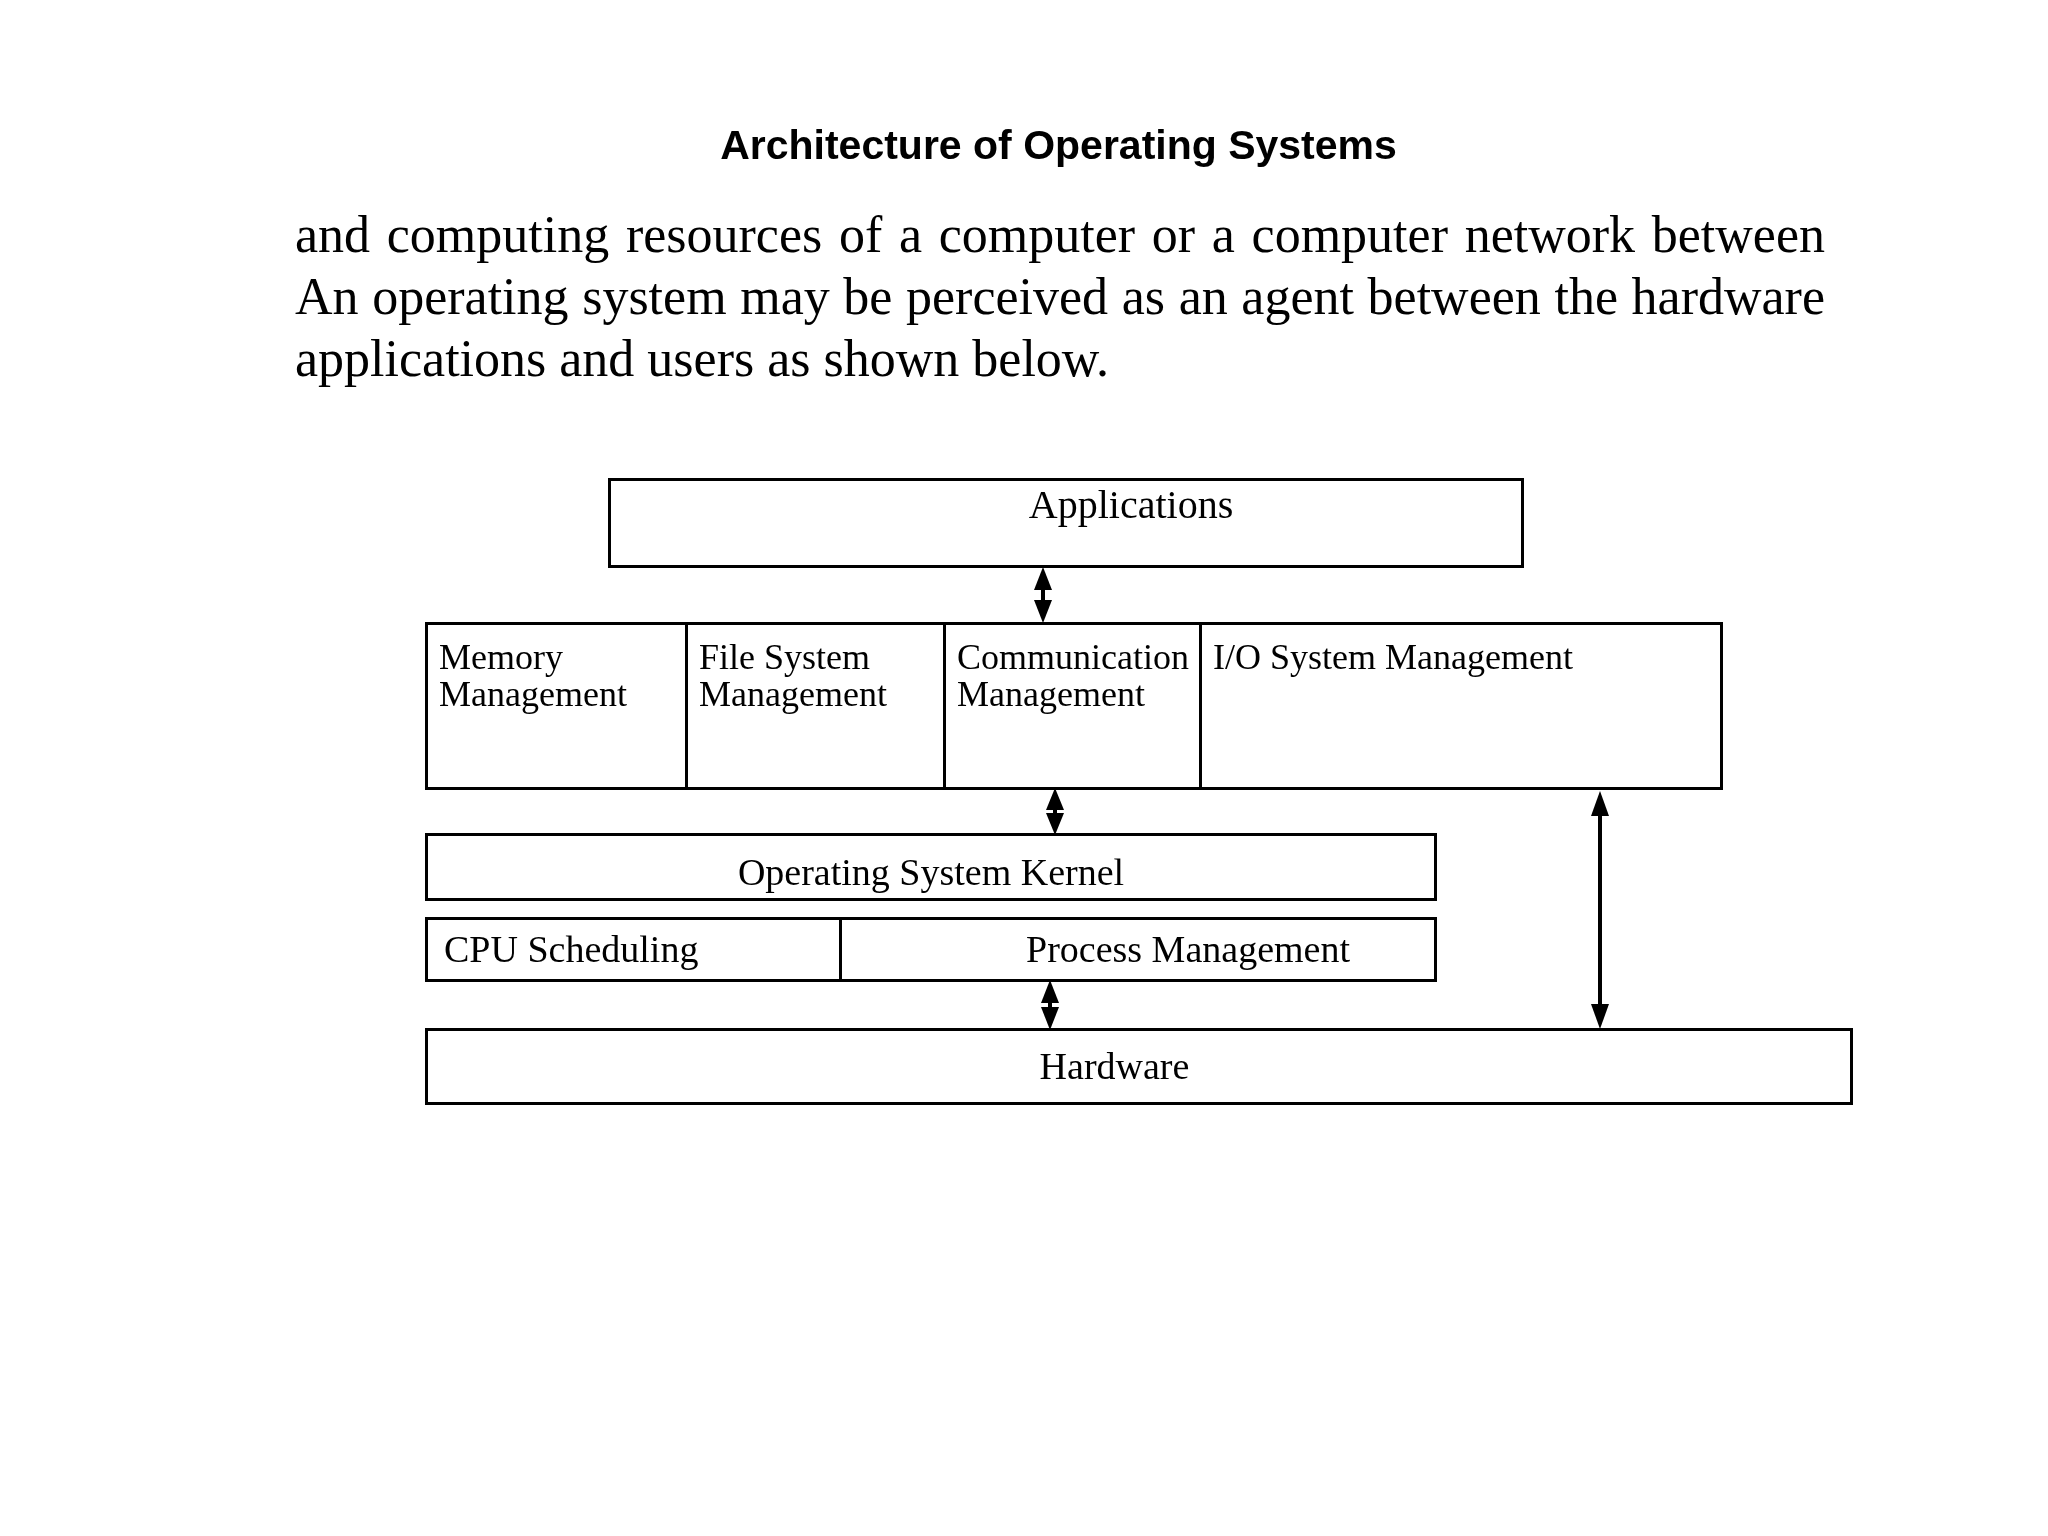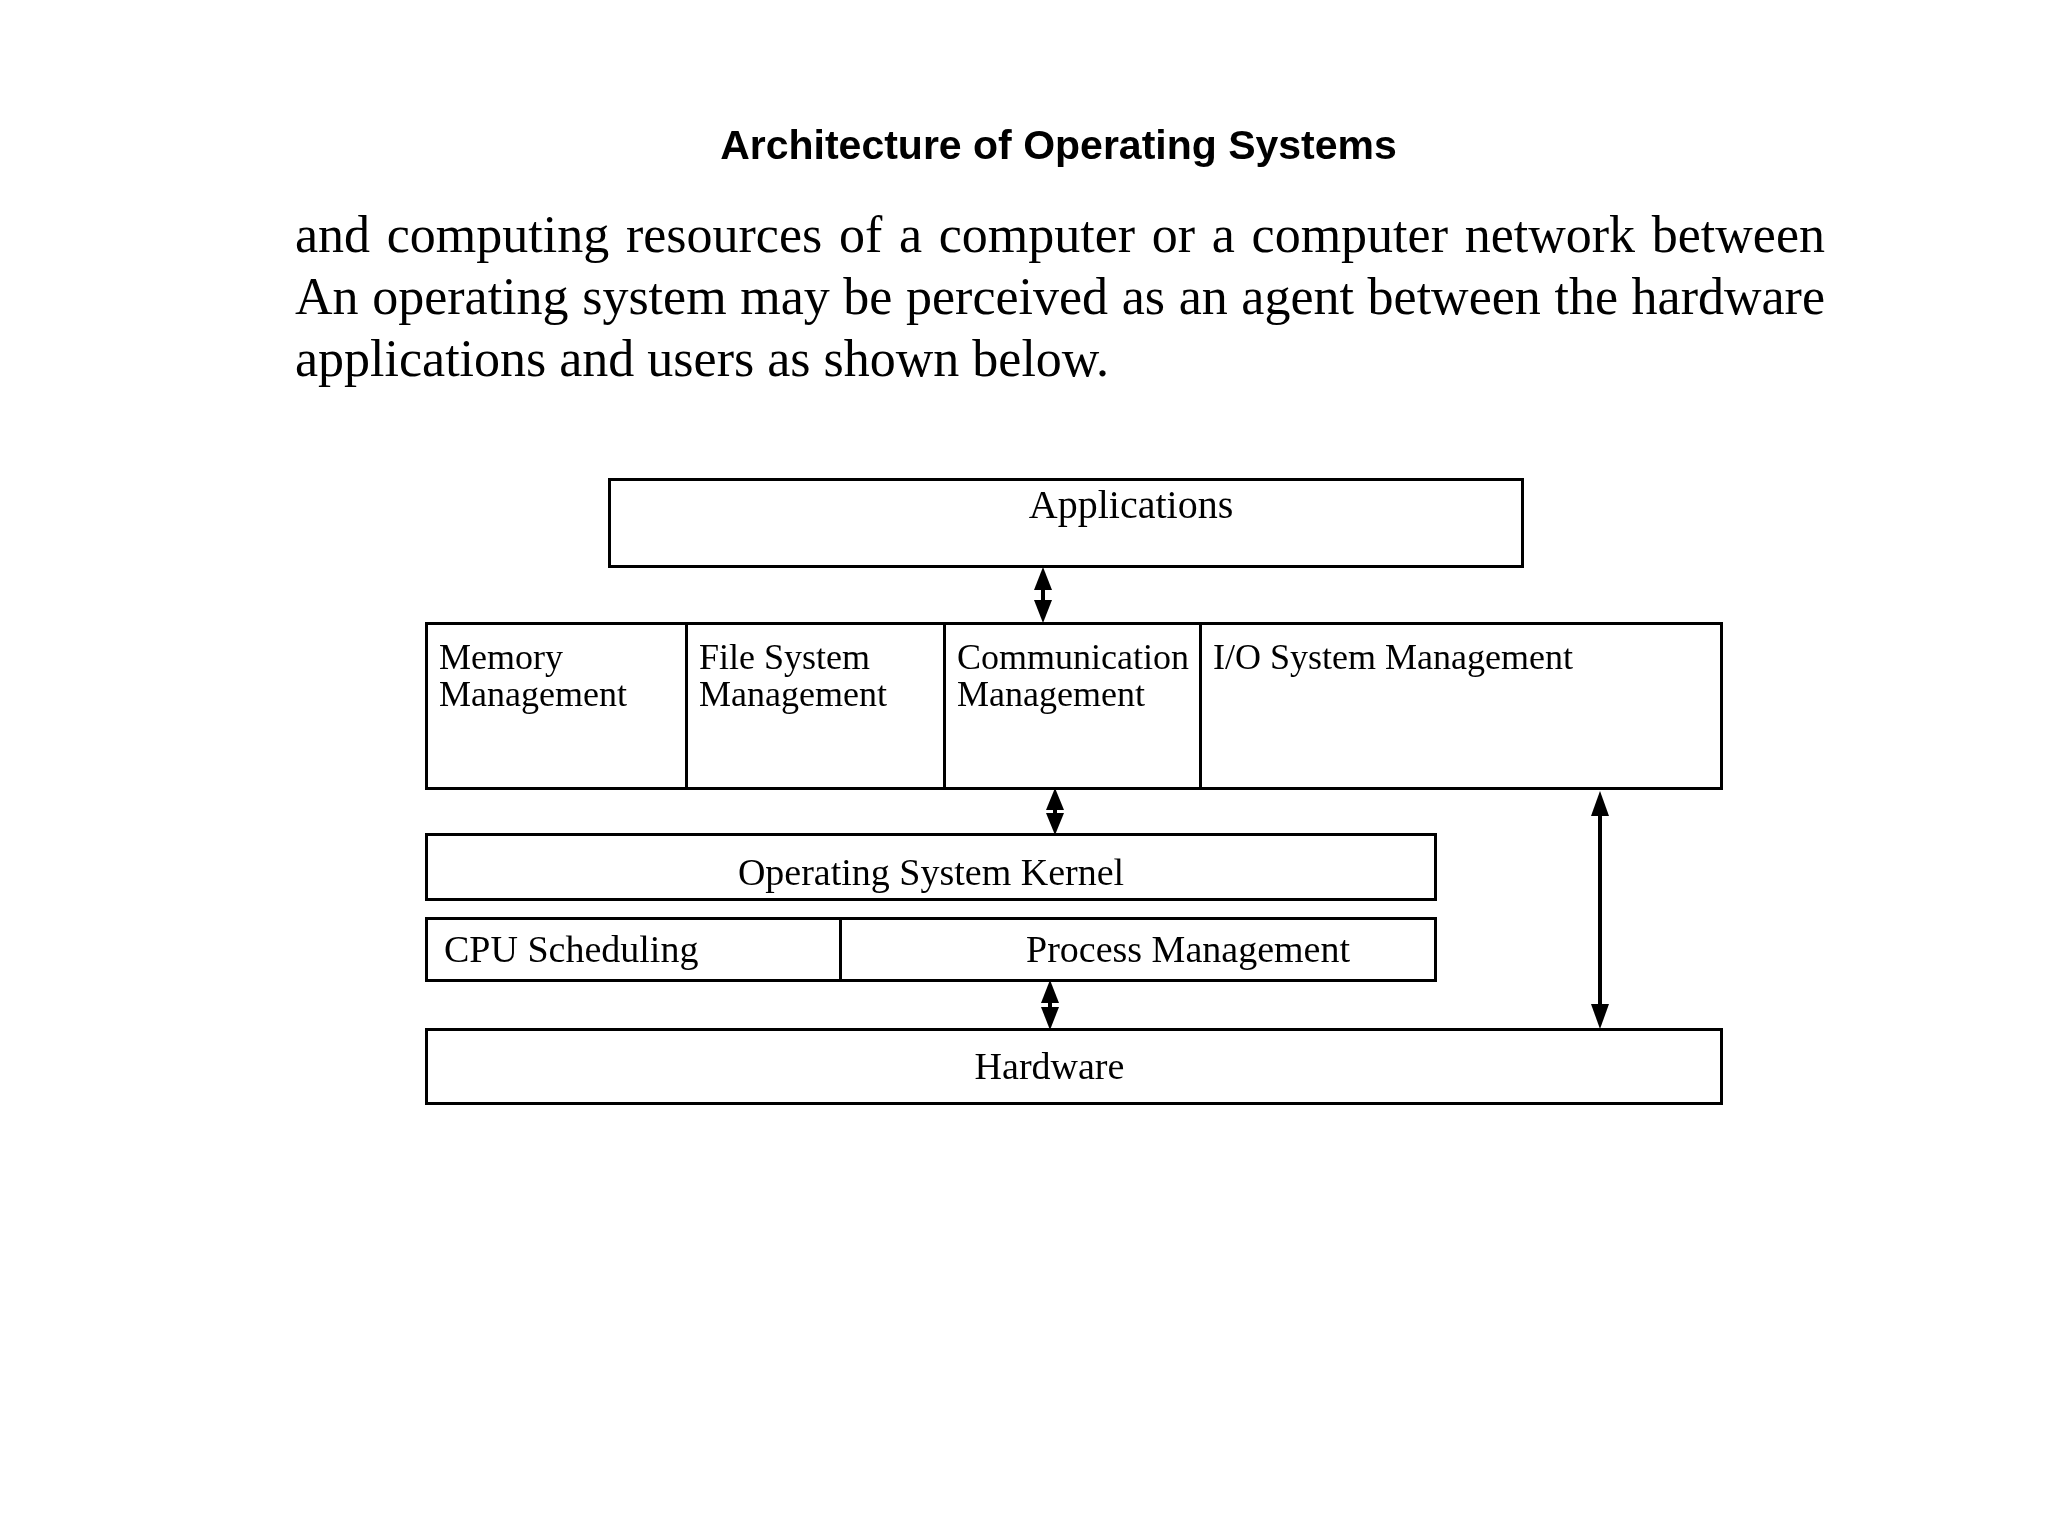--- a/index.html
+++ b/index.html
@@ -111,21 +111,21 @@
   }
   .process-cell {
     flex: 1 1 auto;
     text-align: center;
     padding-left: 100px; 
     line-height: 58px;
   }
 
   .hardware-box {
     left: 425px; top: 1028px;
-    width: 1298px; height: 77px;
+    width: 1428px; height: 77px;
     font-size: 38px;
     text-align: center;
     line-height: 70px;
     padding-right: 49px; 
   }
 
   .varrow {
     position: absolute;
     display: block;
   }

